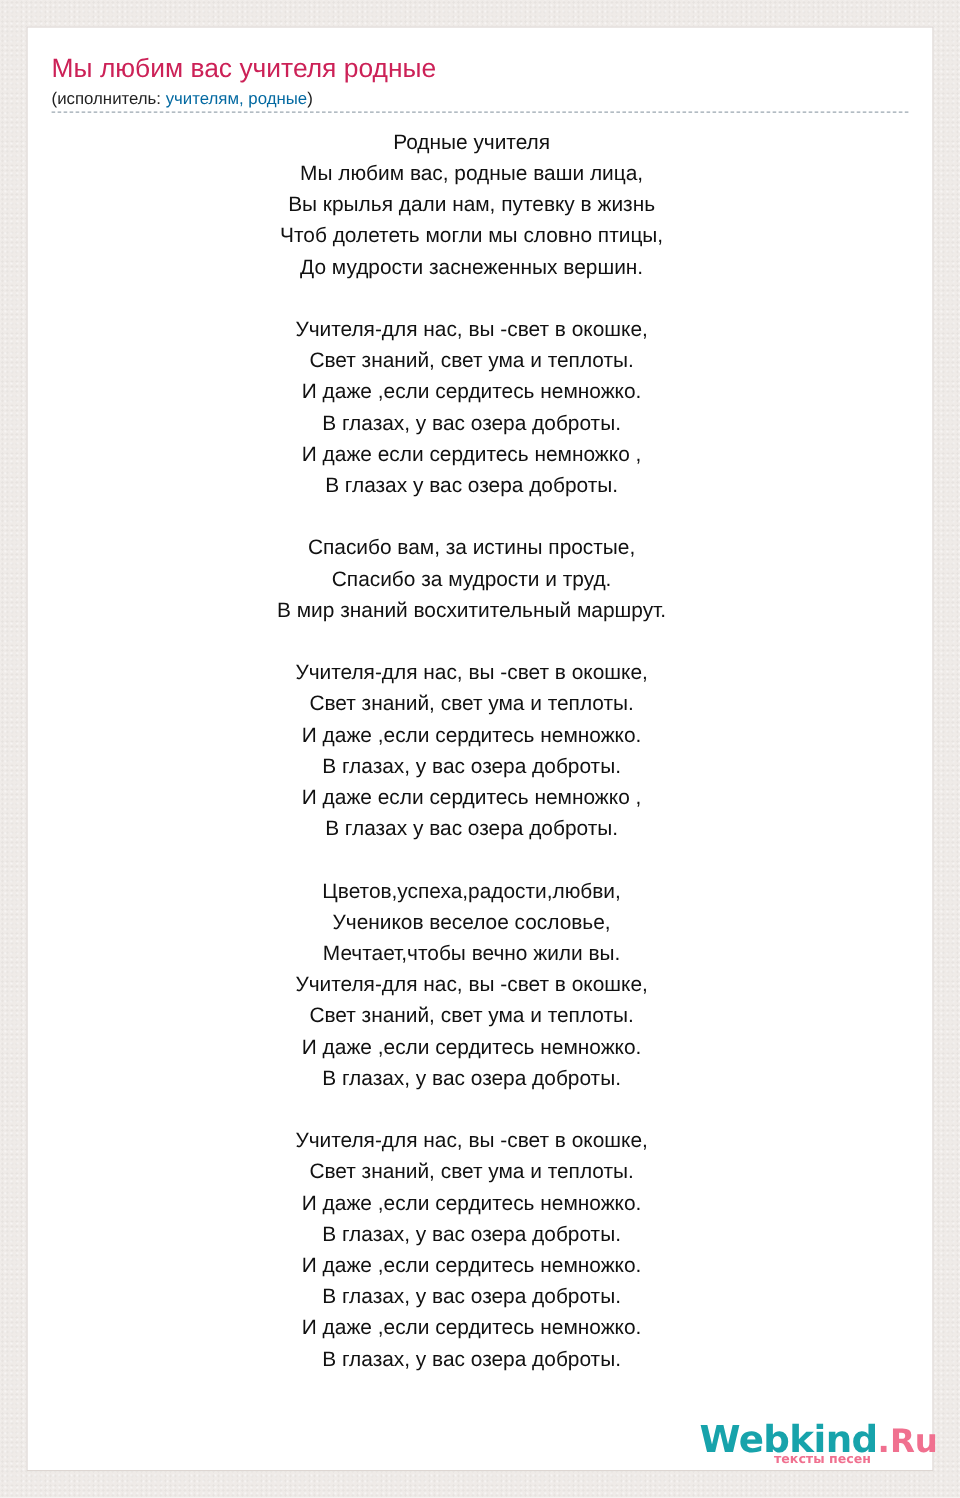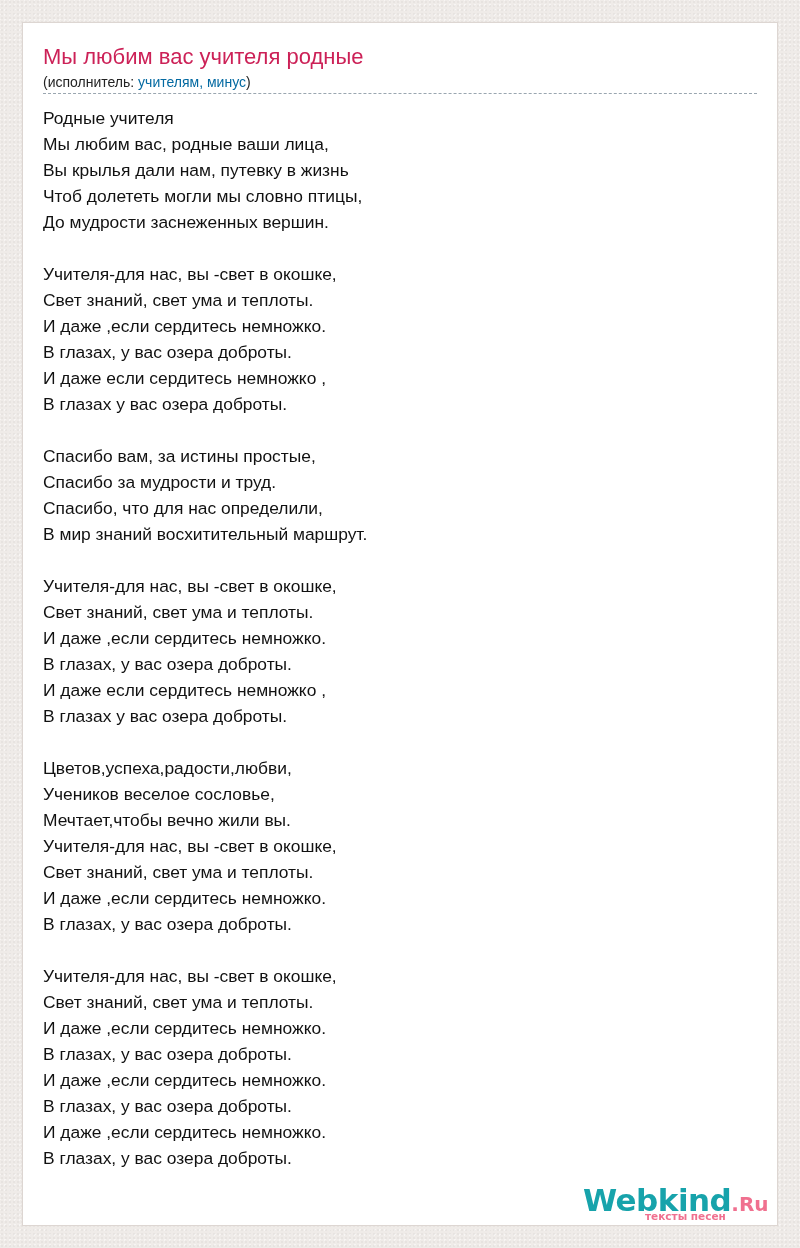--- a/index.html
+++ b/index.html
@@ -73,20 +73,21 @@
     }
     .stanza {
       margin: 0 0 26px 0;
     }
     .stanza:last-child {
       margin-bottom: 0;
     }
     .line {
       display: block;
       white-space: nowrap;
+      text-align: center;
     }
     .logo {
       position: absolute;
       left: 583px;
       top: 1183px;
       width: 200px;
       height: 50px;
     }
     .logo-main {
       position: absolute;
@@ -94,21 +95,21 @@
       top: 0;
       font-family: "DejaVu Sans", sans-serif;
       font-weight: bold;
       font-size: 31px;
       line-height: 34px;
       color: #17a3ab;
       letter-spacing: -0.5px;
       white-space: nowrap;
     }
     .logo-tld {
-      font-size: 20px;
+      font-size: 27px;
       color: #f0708f;
       letter-spacing: 0;
     }
     .logo-tagline {
       position: absolute;
       left: 62px;
       top: 27px;
       font-family: "DejaVu Sans", sans-serif;
       font-weight: bold;
       font-size: 10.5px;
@@ -117,21 +118,21 @@
       white-space: nowrap;
     }
   </style>
 </head>
 <body>
 
 <div class="card">
   <h1 class="title">Мы любим вас учителя родные</h1>
 
   <div class="artist-line">
-    <span>(исполнитель: </span><a class="artist-link" href="#">учителям</a><span class="artist-link">, </span><a class="artist-link" href="#">минус</a><span>)</span>
+    <span>(исполнитель: </span><a class="artist-link" href="#">учителям</a><span class="artist-link">, </span><a class="artist-link" href="#">родные</a><span>)</span>
   </div>
 
   <div class="divider"></div>
 
   <div class="lyrics">
     <div class="stanza">
       <span class="line">Родные учителя</span>
       <span class="line">Мы любим вас, родные ваши лица,</span>
       <span class="line">Вы крылья дали нам, путевку в жизнь</span>
       <span class="line">Чтоб долететь могли мы словно птицы,</span>
@@ -141,21 +142,20 @@
       <span class="line">Учителя-для нас, вы -свет в окошке,</span>
       <span class="line">Свет знаний, свет ума и теплоты.</span>
       <span class="line">И даже ,если сердитесь немножко.</span>
       <span class="line">В глазах, у вас озера доброты.</span>
       <span class="line">И даже если сердитесь немножко ,</span>
       <span class="line">В глазах у вас озера доброты.</span>
     </div>
     <div class="stanza">
       <span class="line">Спасибо вам, за истины простые,</span>
       <span class="line">Спасибо за мудрости и труд.</span>
-      <span class="line">Спасибо, что для нас определили,</span>
       <span class="line">В мир знаний восхитительный маршрут.</span>
     </div>
     <div class="stanza">
       <span class="line">Учителя-для нас, вы -свет в окошке,</span>
       <span class="line">Свет знаний, свет ума и теплоты.</span>
       <span class="line">И даже ,если сердитесь немножко.</span>
       <span class="line">В глазах, у вас озера доброты.</span>
       <span class="line">И даже если сердитесь немножко ,</span>
       <span class="line">В глазах у вас озера доброты.</span>
     </div>

